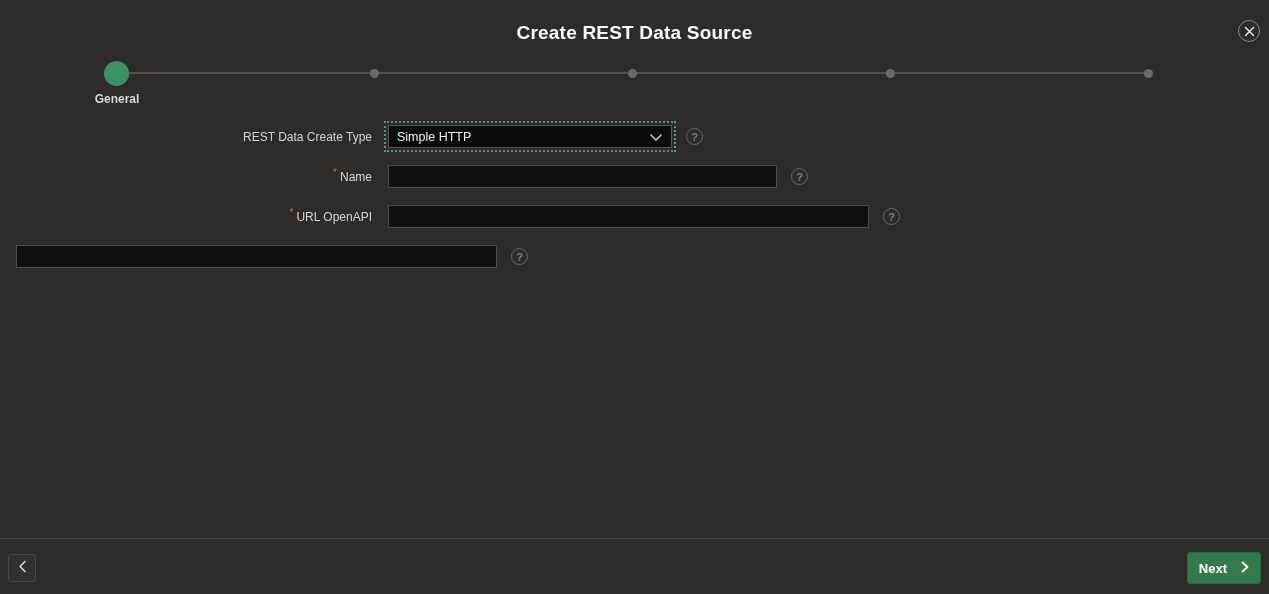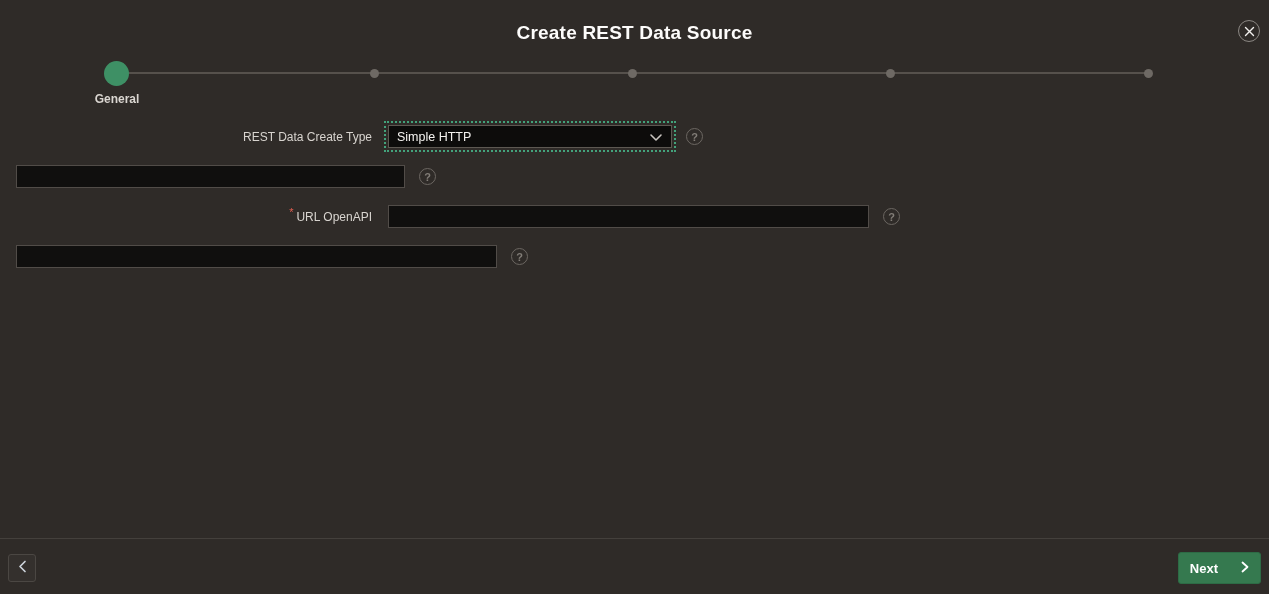--- a/index.html
+++ b/index.html
@@ -90,21 +90,21 @@
   }
   .back-btn {
     position: absolute; left: 8px; top: 554px; width: 28px; height: 28px;
     background: #34307d;
     background: #34302d; border: 1px solid #4b4743; border-radius: 3px;
     display: flex; align-items: center; justify-content: center; cursor: pointer;
   }
   .next-btn {
     position: absolute; right: 8px; top: 552px; height: 32px; min-width: 66px;
     background: #35794f; border: 1px solid #2d6b45; border-radius: 3px;
-    display: flex; align-items: center; justify-content: center; gap: 23px;
+    display: flex; align-items: center; justify-content: center; gap: 14px;
     padding: 0 11px; cursor: pointer;
   }
   .next-btn .next-text {
     color: #ffffff; font-size: 13px; font-weight: 700;
     font-family: "Liberation Sans", sans-serif;
   }
 </style>
 </head>
 <body>
 
@@ -140,20 +140,21 @@
             <path d="M2 2 L7 7 L12 2" stroke="#c9c5c0" stroke-width="1.6" fill="none" stroke-linecap="round" stroke-linejoin="round"></path>
           </svg>
       </span>
     </div>
     <div class="help-btn">
         <span>?</span>
       </div>
   </div>
 
   <div class="frow">
+    <div class="flabel"><span class="req">*</span><span>Name</span></div>
     <input class="control txt w-name" type="text" value="" style="">
     <div class="help-btn">
         <span>?</span>
       </div>
   </div>
 
   <div class="frow">
     <div class="flabel"><span class="req">*</span><span>URL OpenAPI</span></div>
     <input class="control txt w-url" type="text" value="" style="">
     <div class="help-btn">

